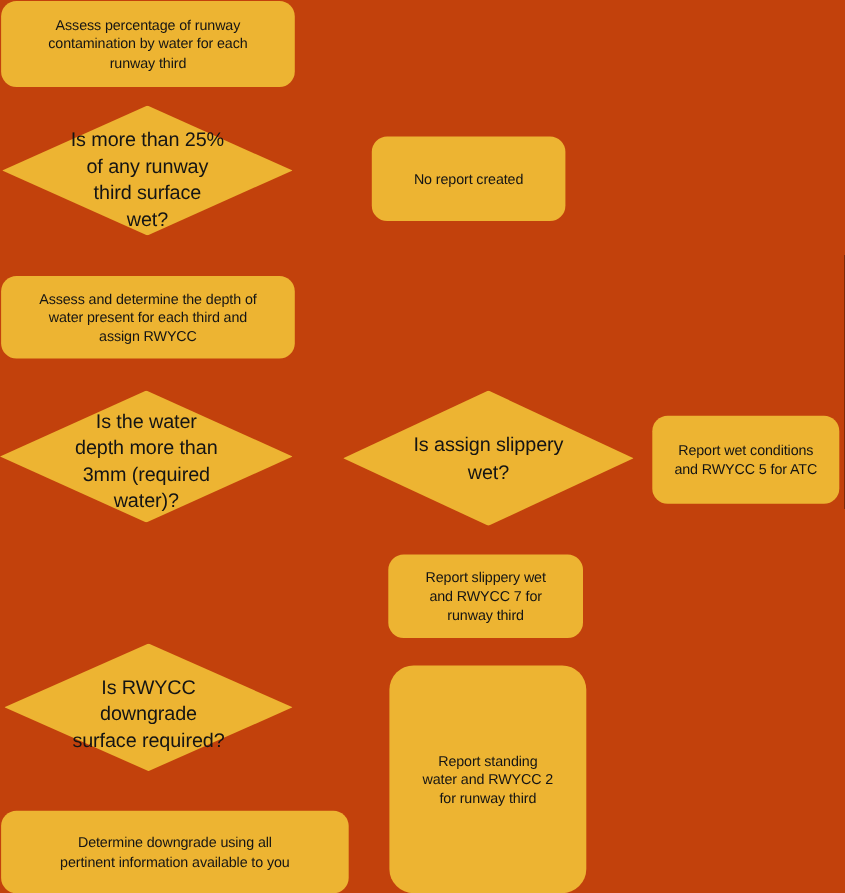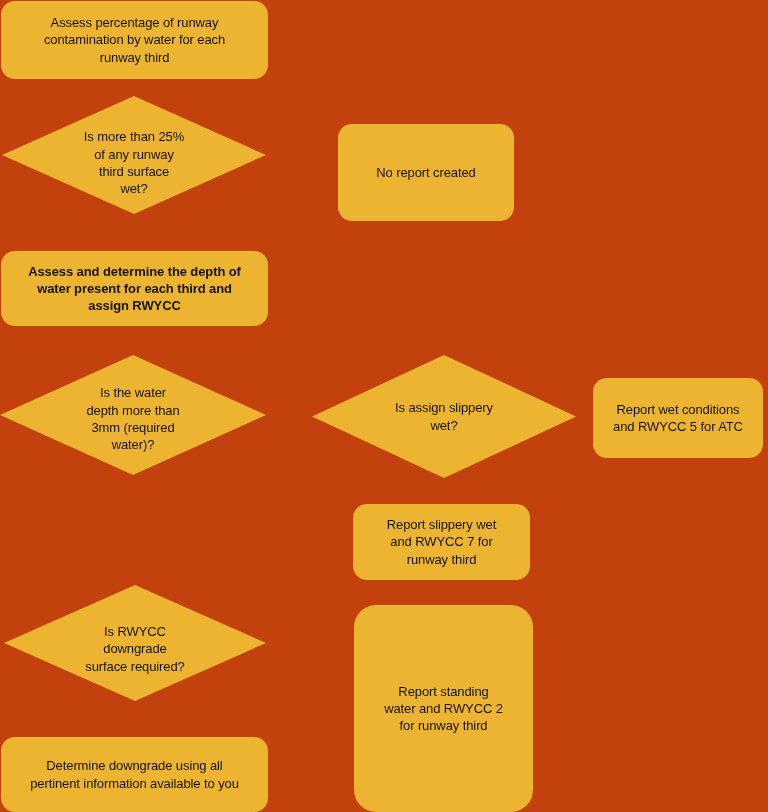--- a/index.html
+++ b/index.html
@@ -44,21 +44,21 @@
   }
   .node-diamond .diamond-shape {
     position: absolute;
     inset: 0;
     background: #EDB432;
     clip-path: polygon(50% 0%, 100% 50%, 50% 100%, 0% 50%);
   }
   .node-diamond .node-label {
     position: relative;
     color: #141414;
-    font-size: 13px;
+    font-size: 18px;
     line-height: 1.34;
     text-align: center;
     white-space: pre-line;
     letter-spacing: -0.1px;
     z-index: 2;
   }
   
   .shift-down-8 .node-label { transform: translateY(8px); }
   .shift-down-6 .node-label { transform: translateY(6px); }
   .shift-down-4 .node-label { transform: translateY(4px); }
@@ -75,25 +75,25 @@
   </div>
 
   <div class="node-diamond shift-down-8" style="left:2px; top:96px; width:264px; height:118px;">
     <div class="diamond-shape"></div>
     <span class="node-label">Is more than 25%
 of any runway
 third surface
 wet?</span>
   </div>
 
-  <div class="node-box" style="left:338px; top:124px; width:176px; height:97px;">
+  <div class="node-box" style="left:338px; top:124px; width:176px; height:77px;">
     <span class="node-label">No report created</span>
   </div>
 
-  <div class="node-box" style="left:1px; top:251px; width:267px; height:75px;font-weight:bold;">
+  <div class="node-box" style="left:1px; top:251px; width:267px; height:75px;">
     <span class="node-label">Assess and determine the depth of
 water present for each third and
 assign RWYCC</span>
   </div>
 
   <div class="node-diamond shift-down-4" style="left:0px; top:355px; width:266px; height:120px;">
     <div class="diamond-shape"></div>
     <span class="node-label">Is the water
 depth more than
 3mm (required
@@ -123,18 +123,18 @@
 downgrade
 surface required?</span>
   </div>
 
   <div class="node-box" style="left:354px; top:605px; width:179px; height:207px; border-radius:22px;">
     <span class="node-label">Report standing
 water and RWYCC 2
 for runway third</span>
   </div>
 
-  <div class="node-box" style="left:1px; top:737px; width:267px; height:75px;">
+  <div class="node-box" style="left:1px; top:737px; width:316px; height:75px;">
     <span class="node-label">Determine downgrade using all
 pertinent information available to you</span>
   </div>
 
 </div>
 
 </body></html>

